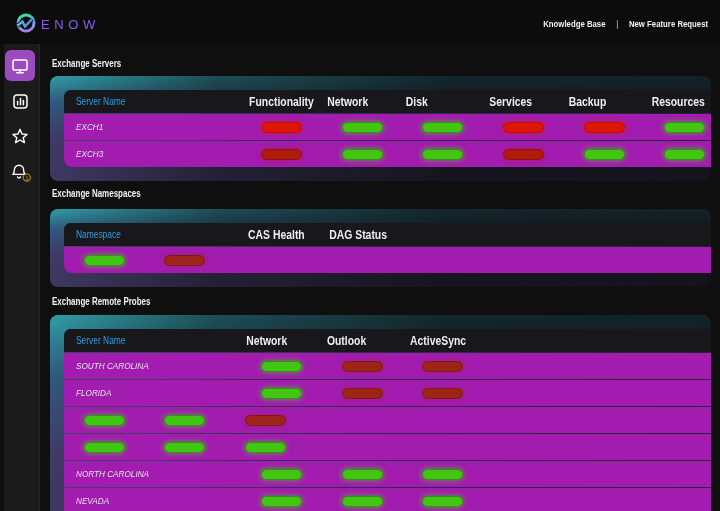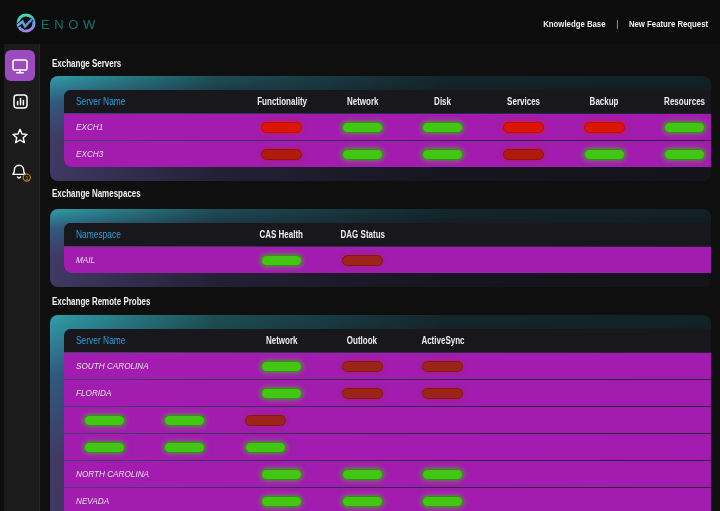--- a/index.html
+++ b/index.html
@@ -1,39 +1,39 @@
 <!DOCTYPE html>
 <html><head>
 <meta charset="utf-8">
 <style>
 * { margin:0; padding:0; box-sizing:border-box; }
 html,body { width:720px; height:511px; overflow:hidden; background:#0f0f10; font-family:"Liberation Sans", sans-serif; }
 
 .topbar { position:absolute; left:0; top:0; width:720px; height:44px; background:#0c0c0c; }
 .logo { position:absolute; left:16px; top:13px; }
-.logotext { position:absolute; left:41px; top:17px; font-size:13px; font-weight:500; color:#0f766e; letter-spacing:4.6px; }
+.logotext { position:absolute; left:41px; top:17px; font-size:13px; font-weight:500; color:#8b5cf6; letter-spacing:4.6px; }
 .toplinks { position:absolute; right:12px; top:18px; font-size:9.5px; font-weight:600; color:#f2f2f2; transform:scaleX(0.82); transform-origin:right center; white-space:nowrap; }
 .toplinks .sep { margin:0 13px; color:#cfcfcf; font-weight:400; }
 
 .leftstrip { position:absolute; left:0; top:44px; width:4px; height:467px; background:#0e0e0e; }
 .sidebar { position:absolute; left:4px; top:44px; width:36px; height:467px; background:#1b1b1b; border-right:1px solid #262626; }
 .navactive { position:absolute; left:1px; top:6px; width:30px; height:31px; background:#9c4bbf; border-radius:6px; display:flex; align-items:center; justify-content:center; }
 .navicon { position:absolute; left:1px; width:30px; display:flex; align-items:center; justify-content:center; }
 
 .main { position:absolute; left:41px; top:44px; width:679px; height:467px; background:#0f0f10; }
 .h1 { font-size:10.5px; font-weight:700; color:#f2f2f2; margin:0 0 0 10.5px; line-height:12px; transform:scaleX(0.76); transform-origin:left center; white-space:nowrap; }
 .h1a { margin-top:13px; }
 .tblwrap { margin-left:9px; width:661px; overflow:hidden; border-radius:8px; padding:14px;
   background:linear-gradient(to right, rgba(13,13,16,0) 0%, rgba(13,13,16,0.55) 25%, rgba(13,13,16,0.82) 60%, rgba(13,13,16,0.85) 100%),
              linear-gradient(to bottom, #2f9fa8 0%, #315a80 25%, #413a66 60%, #3f3862 100%); }
 .tbl { border-radius:7px; overflow:hidden; background:#17171c; width:659px; }
 .thead { display:flex; align-items:center; height:23px; background:#17171c; }
 .trow { display:flex; align-items:center; height:27px; background:#a21caf; border-top:1px solid; border-image:linear-gradient(to right, #47406c, #322d4e 40%, #242136) 1;font-style:italic; }
 .c0 { flex:0 0 177.4px; padding-left:12px; font-size:9.3px; white-space:nowrap; }
-.cs { flex:0 0 80.65px; text-align:center; font-size:10px; }
+.cs { flex:0 0 80.65px; font-size:13px; }
 .thead .c0 { color:#2aa0dc; font-weight:400; font-size:10px; }
 .thead .cs { color:#f0f0f0; font-weight:600; }
 .thead span { display:inline-block; transform:scaleX(0.8); transform-origin:center; }
 .thead .c0 span { transform:scaleX(0.84); transform-origin:left center; }
 .trow .c0 { color:#e4e4e4; }
 .trow .c0 span { display:inline-block; transform:scaleX(0.88); transform-origin:left center; }
 .pill { width:41px; height:11px; border-radius:6.5px; margin:0 auto; }
 .pg { background:#43c514; border:1px solid #2f9210; box-shadow:0 0 5px 1px rgba(70,210,25,0.55); }
 .pr { background:#dc1505; border:1px solid #b31205; box-shadow:0 0 5px 1px rgba(230,30,10,0.5); }
 .pm { background:#b11b0c; border:1px solid #8c150a; box-shadow:0 0 4px 1px rgba(185,30,15,0.35); }
@@ -155,21 +155,20 @@
   <div class="h1">Exchange Namespaces</div>
   <div style="height:10px"></div>
   <div class="tblwrap">
     <div class="tbl">
       <div class="thead">
         <div class="c0"><span>Namespace</span></div>
         <div class="cs"><span>CAS Health</span></div>
           <div class="cs"><span>DAG Status</span></div>
       </div>
       <div class="trow">
-        <div class="c0"><span>MAIL</span></div>
         <div class="cs">
             <div class="pill pg"></div>
           </div>
           <div class="cs">
             <div class="pill pd"></div>
           </div>
       </div>
     </div>
   </div>
   <div style="height:8px"></div>

